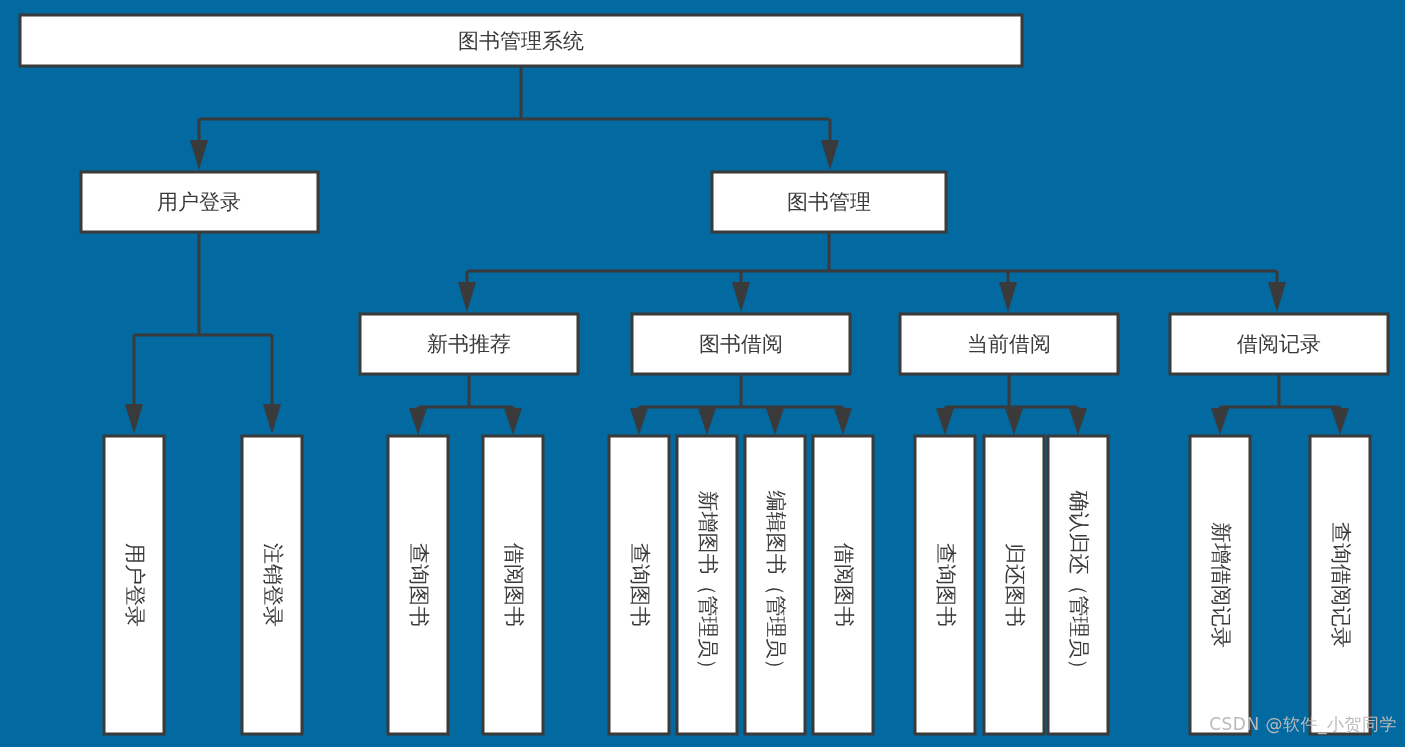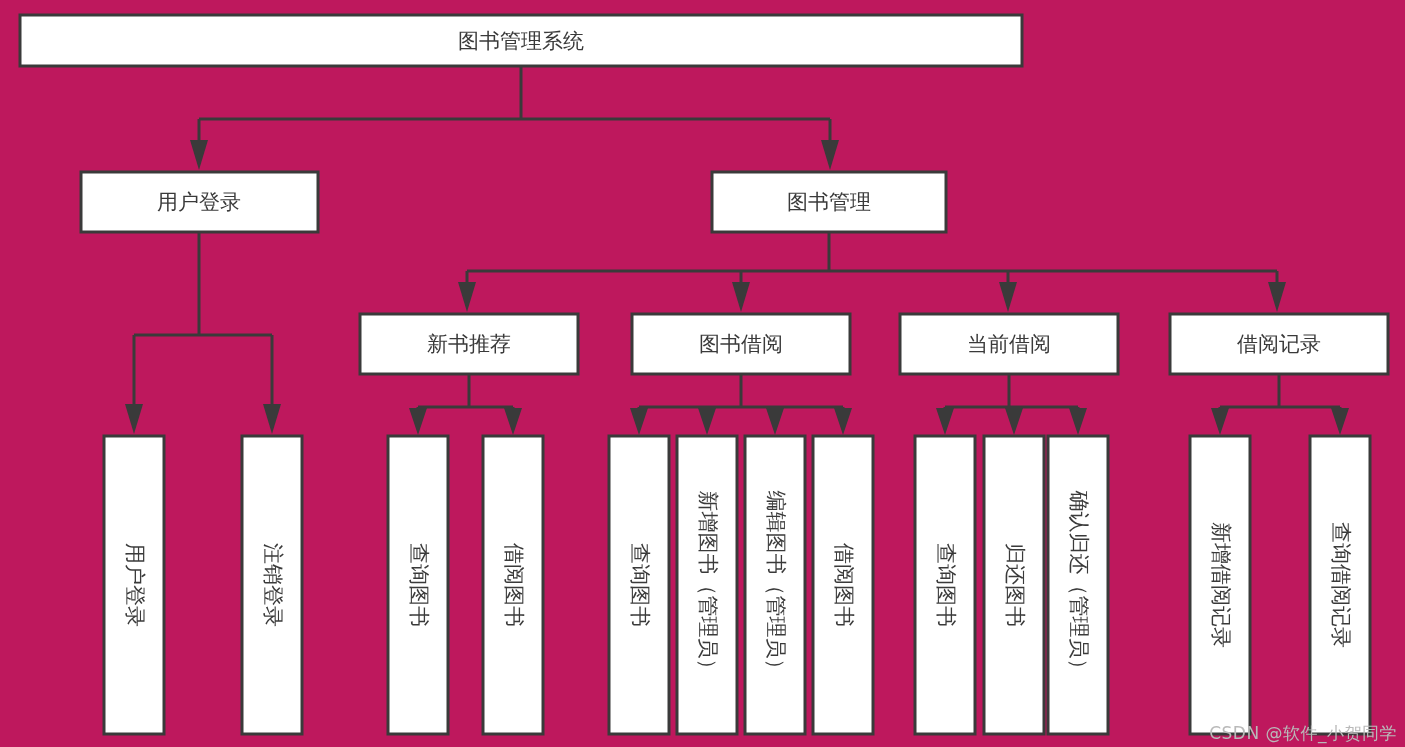--- a/index.html
+++ b/index.html
@@ -11,21 +11,21 @@
   body {
     width: 1405px;
     height: 747px;
     font-family: "DejaVu Sans", "Liberation Sans", sans-serif;
     overflow: hidden;
   }
   #diagram-root {
     position: relative;
     width: 1405px;
     height: 747px;
-    background: #be185d;
+    background: #0369a1;
   }
   svg.diagram-canvas {
     position: absolute;
     left: 0;
     top: 0;
     width: 1405px;
     height: 747px;
     display: block;
   }
   .node-box {
@@ -58,21 +58,21 @@
   .leaf-label {
     font-family: "DejaVu Sans", "Liberation Sans", sans-serif;
     font-size: 21px;
     fill: #3a3a3a;
     text-anchor: middle;
     dominant-baseline: middle;
   }
   .watermark-text {
     position: absolute;
     right: 8px;
-    bottom: 2px;
+    bottom: 11px;
     font-family: "DejaVu Sans", "Liberation Sans", sans-serif;
     font-size: 17px;
     color: #b9b9b9;
     letter-spacing: 0.5px;
     white-space: nowrap;
     user-select: none;
   }
 </style>
 </head>
 <body>

